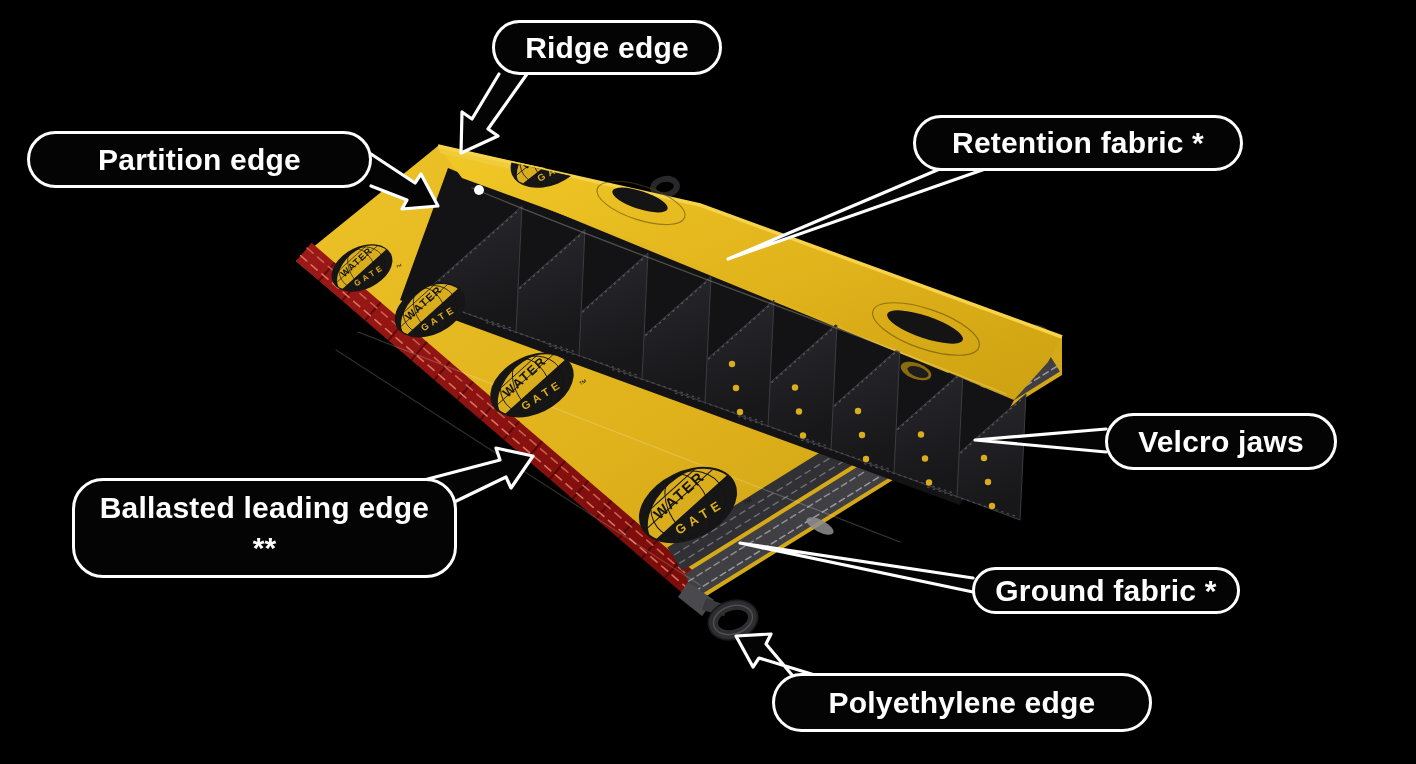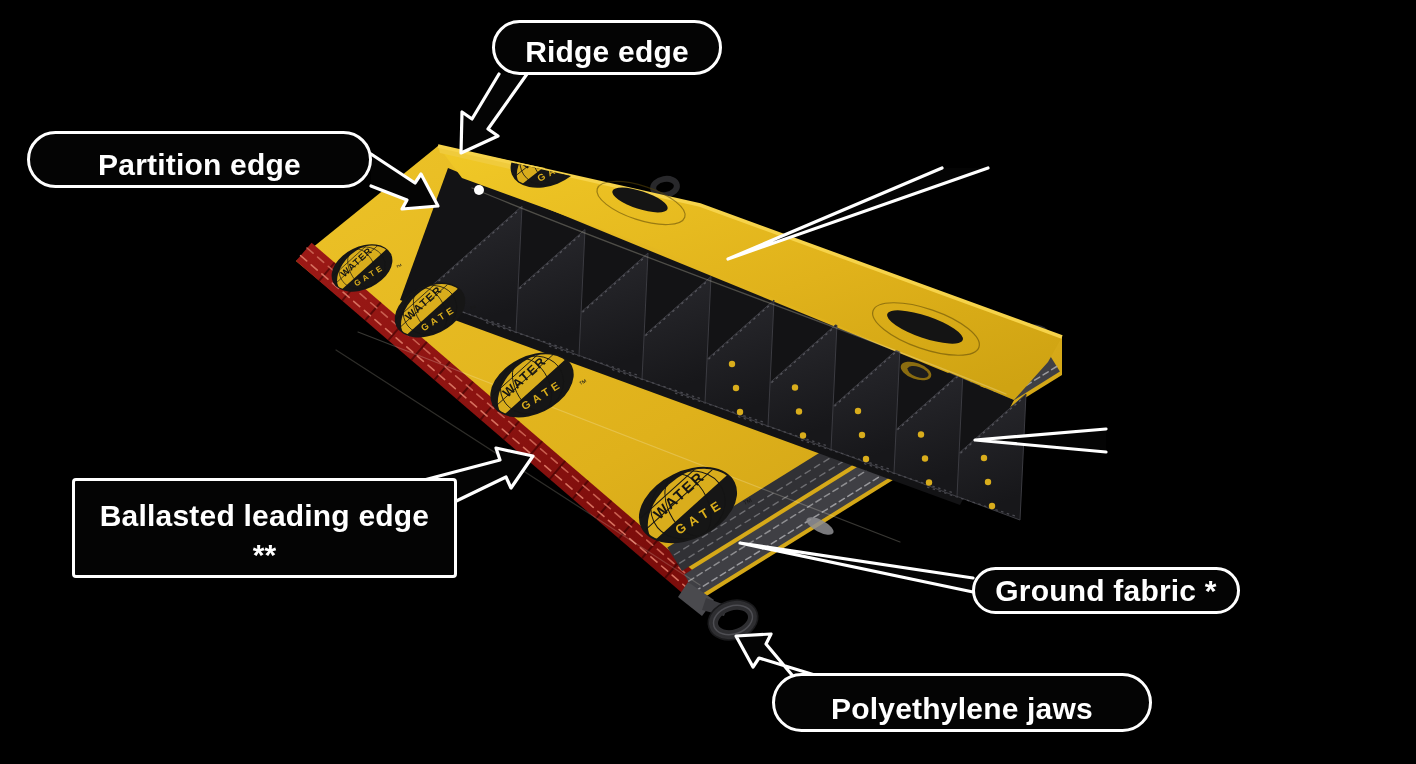--- a/index.html
+++ b/index.html
@@ -1,23 +1,23 @@
 <!DOCTYPE html>
 <html style="--bg: #000000; --callout-fill: #040404; --callout-border: #FFFFFF; --callout-text: #FFFFFF;"><head>
 <meta charset="utf-8">
 <style>
   html,body{margin:0;padding:0;background:#000;}
   #stage{position:relative;width:1416px;height:764px;background:var(--bg,#000);overflow:hidden;
          font-family:"Liberation Sans",sans-serif;}
   #stage svg{position:absolute;left:0;top:0;}
-  .pill{position:absolute;display:flex;align-items:flex-end;justify-content:center;
+  .pill{position:absolute;display:flex;align-items:center;justify-content:center;
         background:var(--callout-fill,#040404);border:3.5px solid var(--callout-border,#fff);
         border-radius:32px;color:var(--callout-text,#fff);font-weight:bold;font-size:30px;
         letter-spacing:.2px;text-align:center;line-height:1.32;z-index:5;box-sizing:border-box;}
-  .pill--multiline{border-radius:4px;padding:0 18px;}
+  .pill--multiline{border-radius:31px;padding:0 18px;}
   .stitch{fill:none;stroke-linecap:round;}
   .arrow{fill:var(--callout-fill,#000);stroke:var(--callout-border,#fff);stroke-width:3.2;
          stroke-linejoin:round;stroke-linecap:round;}
 </style>
 </head>
 <body>
 
 <div id="stage">
 
 <svg width="1416" height="764" viewBox="0 0 1416 764">
@@ -271,23 +271,29 @@
     <path class="arrow" d="M792,675 L766,644 L771,634 L736,636 L753,667 L759,658 L818,676"></path>
   </g>
 </svg>
 
 <div class="pill" style="left:492px;top:20px;width:230px;height:55px">
   <span>Ridge edge</span>
 </div>
 <div class="pill" style="left:27px;top:131px;width:345px;height:57px">
   <span>Partition edge</span>
 </div>
+<div class="pill" style="left:913px;top:115px;width:330px;height:56px">
+  <span>Retention fabric *</span>
+</div>
+<div class="pill" style="left:1105px;top:413px;width:232px;height:57px">
+  <span>Velcro jaws</span>
+</div>
 <div class="pill pill--multiline" style="left:72px;top:478px;width:385px;height:100px">
   <span>Ballasted leading edge **</span>
 </div>
 <div class="pill" style="left:972px;top:567px;width:268px;height:47px">
   <span>Ground fabric *</span>
 </div>
 <div class="pill" style="left:772px;top:673px;width:380px;height:59px">
-  <span>Polyethylene jaws</span>
+  <span>Polyethylene edge</span>
 </div>
 
 </div>
 
 </body></html>

